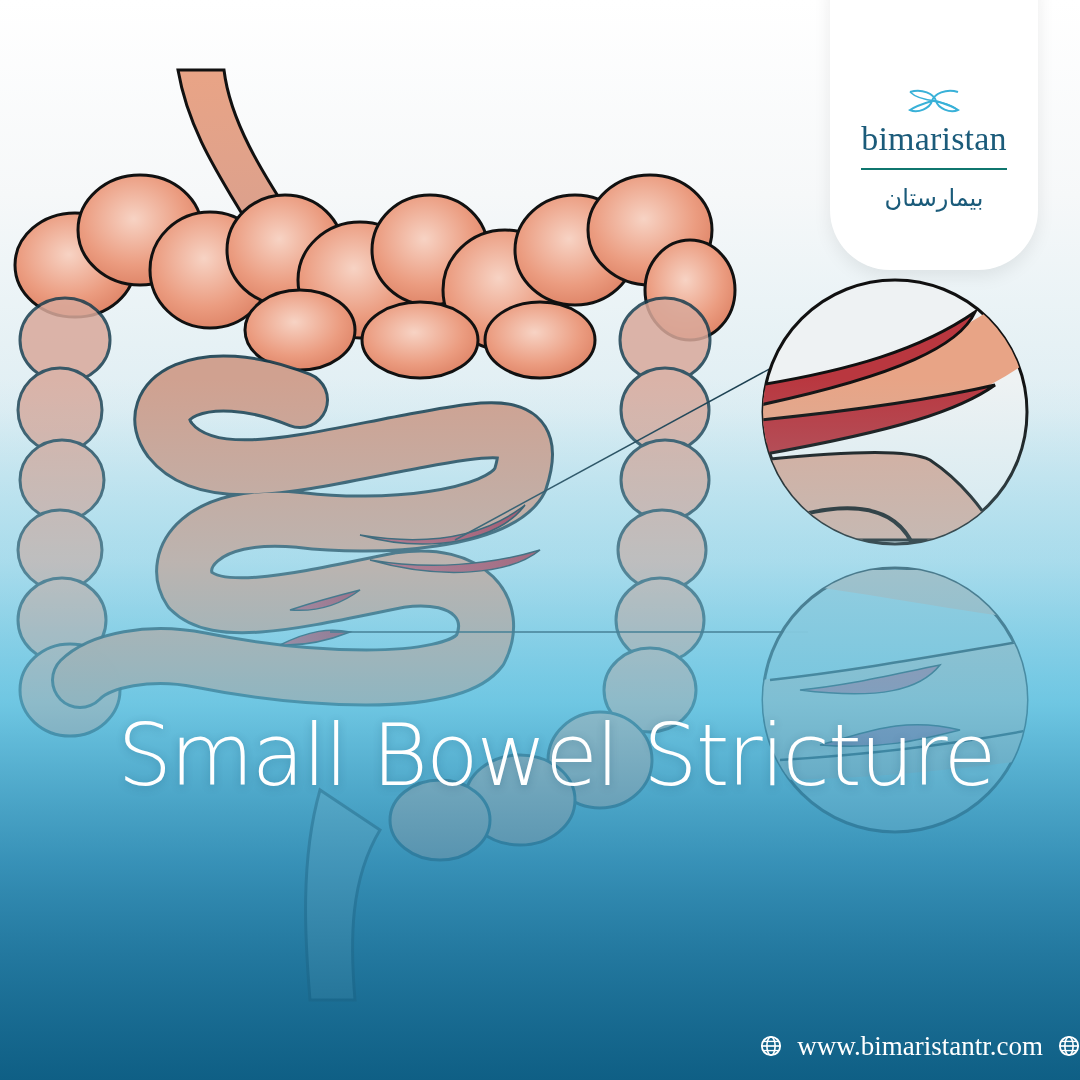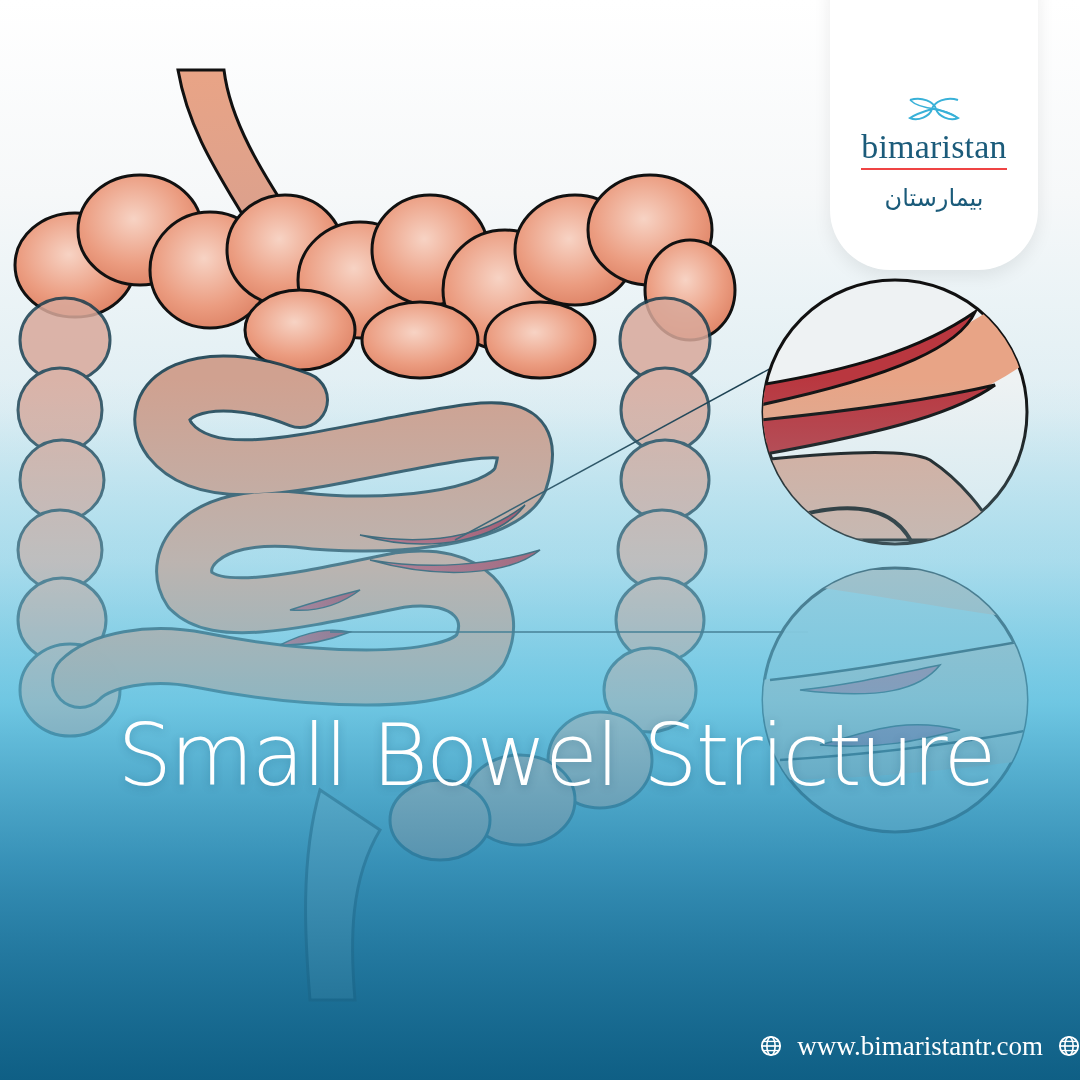--- a/index.html
+++ b/index.html
@@ -16,22 +16,22 @@
     .logo-card {
       position: absolute; left: 830px; top: -20px; width: 208px; height: 290px;
       background: #ffffff; border-radius: 0 0 60px 60px;
       box-shadow: 0 6px 18px rgba(0,0,0,0.08);
       display: flex; flex-direction: column; align-items: center; justify-content: flex-end;
       padding-bottom: 58px; box-sizing: border-box;
     }
     .logo-mark { width: 56px; height: 30px; margin-bottom: 6px; }
     .logo-latin {
       font-family: "Liberation Serif", serif; font-size: 34px; color: #1b5b7a;
-      letter-spacing: 0.2px; line-height: 1; padding-bottom: 4px;
-      border-bottom: 2px solid #ef4444;
+      letter-spacing: 0.2px; line-height: 1; padding-bottom: 12px;
+      border-bottom: 2px solid #0f766e;
     }
     .logo-arabic {
       font-family: "DejaVu Sans", sans-serif; font-size: 24px; color: #1b5b7a;
       margin-top: 14px; letter-spacing: 6px; direction: rtl;
     }
     .title {
       position: absolute; left: 16px; top: 712px; width: 1080px; text-align: center;
       font-family: "DejaVu Sans", sans-serif; font-weight: 300; font-size: 86px;
       color: #ffffff; letter-spacing: -2px; line-height: 1;
       text-shadow: 0 2px 8px rgba(0,60,90,0.25);

